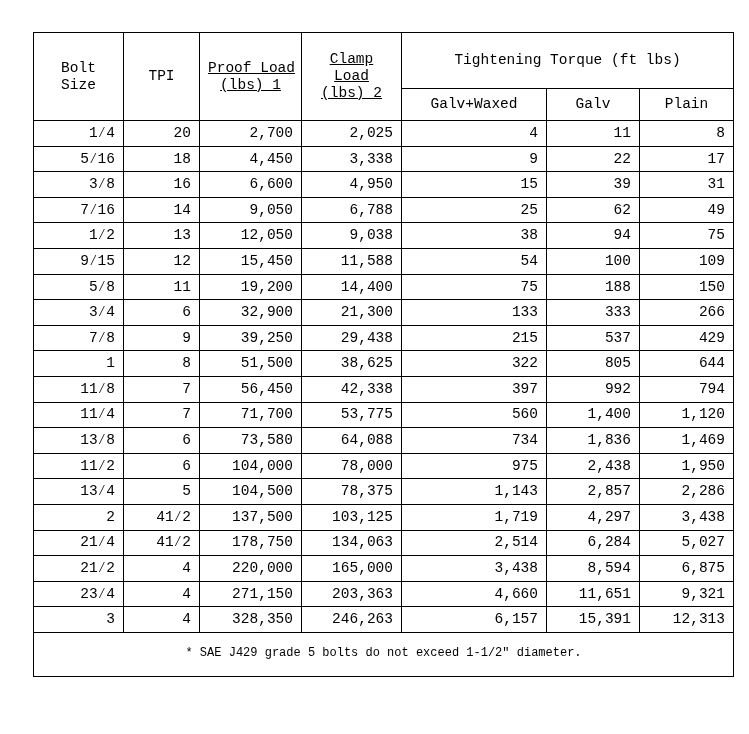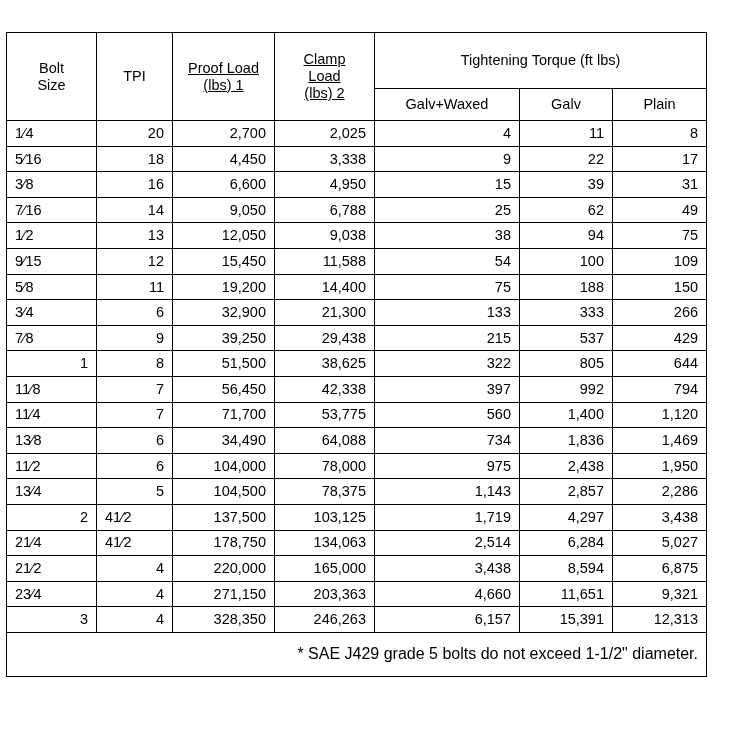--- a/index.html
+++ b/index.html
@@ -19,23 +19,24 @@
   #page {
     position: relative;
     width: 749px;
     height: 734px;
     background: #ffffff;
     overflow: hidden;
   }
 
   #table-wrap {
     position: absolute;
-    left: 6px;
+    left: 33px;
     top: 32px;
     width: 700px;
+    font-family: Liberation Mono, monospace;
   }
 
   table.bolt-table {
     border-collapse: collapse;
     table-layout: fixed;
     width: 700px;
     font-size: 14.5px;
     line-height: 1.15;
   }
 
@@ -63,36 +64,36 @@
     text-decoration: underline;
     white-space: nowrap;
   }
 
   
   tbody td {
     height: 25.6px;
     font-size: 14.5px;
   }
   td.num { text-align: right; }
-  td.lft { text-align: left; }
+  td.lft { text-align: right; }
 
   
   col.c-bolt   { width: 90px; }
   col.c-tpi    { width: 76px; }
   col.c-proof  { width: 102px; }
   col.c-clamp  { width: 100px; }
   col.c-gw     { width: 145px; }
   col.c-galv   { width: 93px; }
   col.c-plain  { width: 94px; }
 
   
   td.footnote {
     height: 44px;
-    text-align: right;
-    font-size: 16px;
+    text-align: center;
+    font-size: 12px;
     padding-left: 9px;
     vertical-align: middle;
   }
 </style>
 </head>
 <body>
 
 <div id="page">
   <div id="table-wrap">
     <table class="bolt-table">
@@ -234,21 +235,21 @@
             <td class="num">7</td>
             <td class="num">71,700</td>
             <td class="num">53,775</td>
             <td class="num">560</td>
             <td class="num">1,400</td>
             <td class="num">1,120</td>
           </tr>
           <tr>
             <td class="lft">13⁄8</td>
             <td class="num">6</td>
-            <td class="num">34,490</td>
+            <td class="num">73,580</td>
             <td class="num">64,088</td>
             <td class="num">734</td>
             <td class="num">1,836</td>
             <td class="num">1,469</td>
           </tr>
           <tr>
             <td class="lft">11⁄2</td>
             <td class="num">6</td>
             <td class="num">104,000</td>
             <td class="num">78,000</td>

